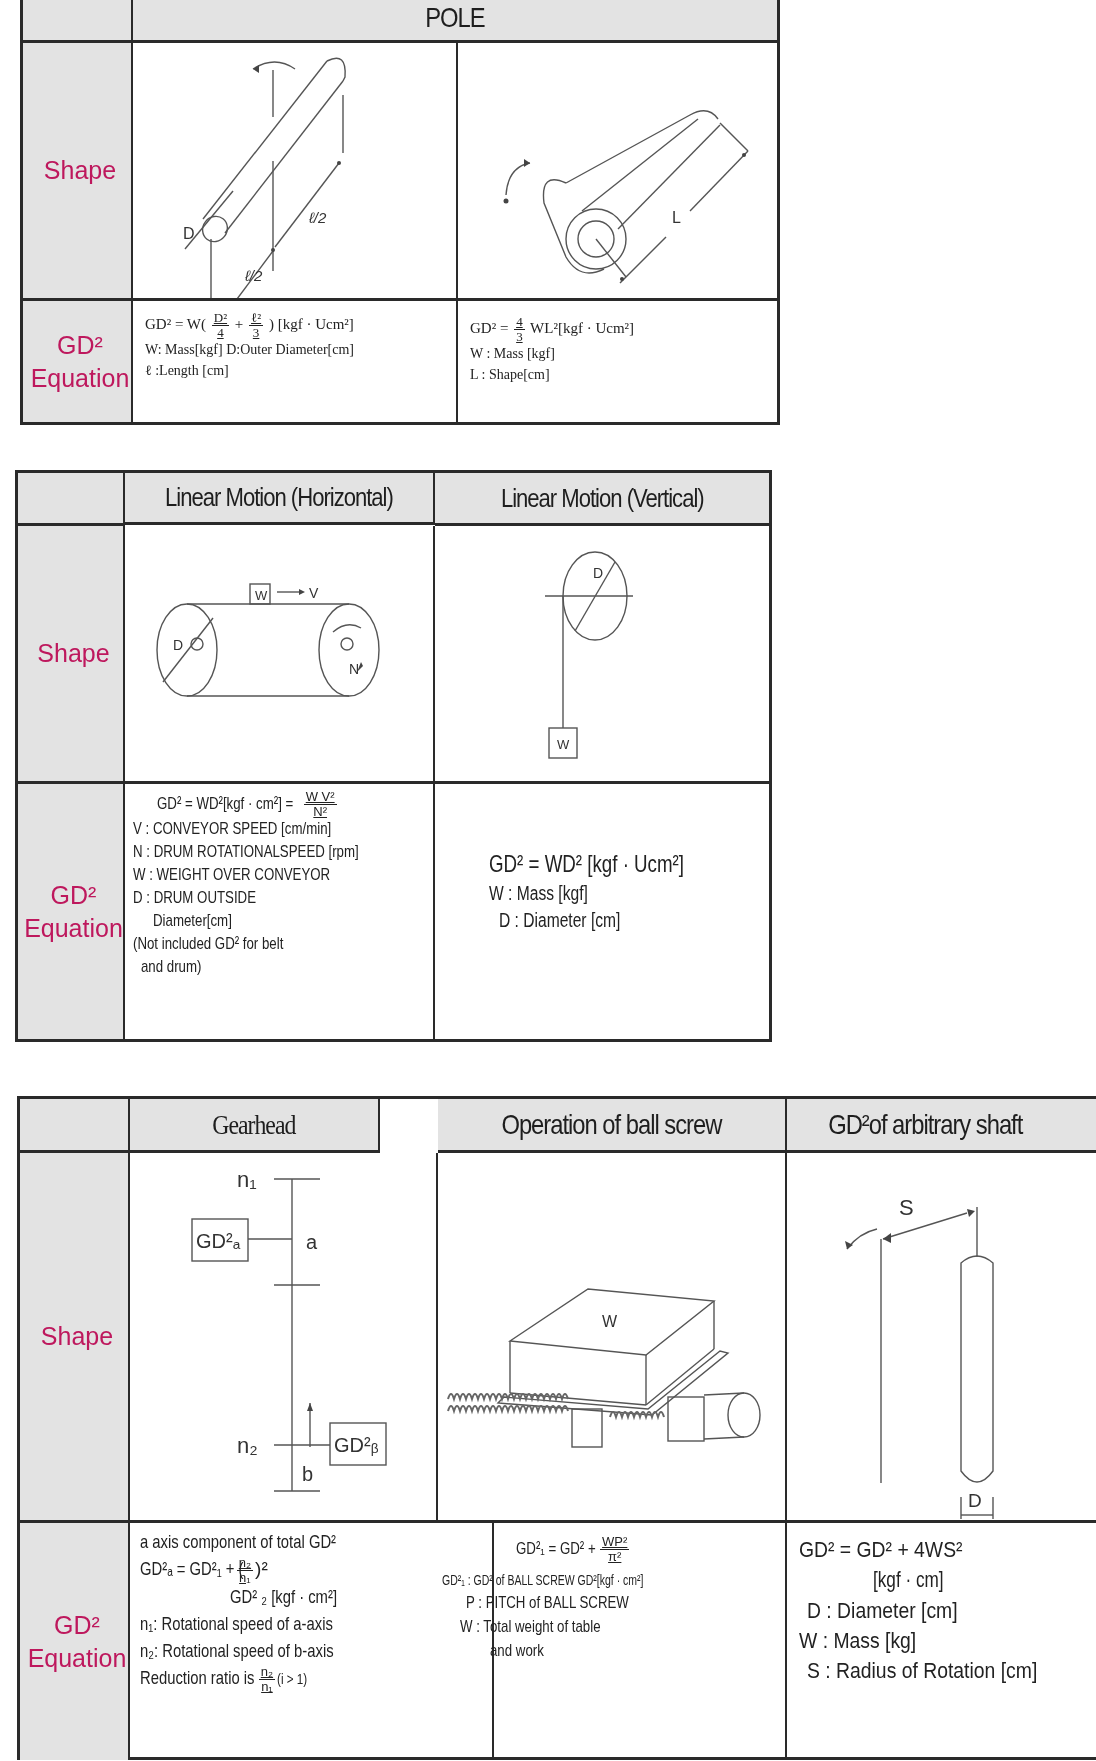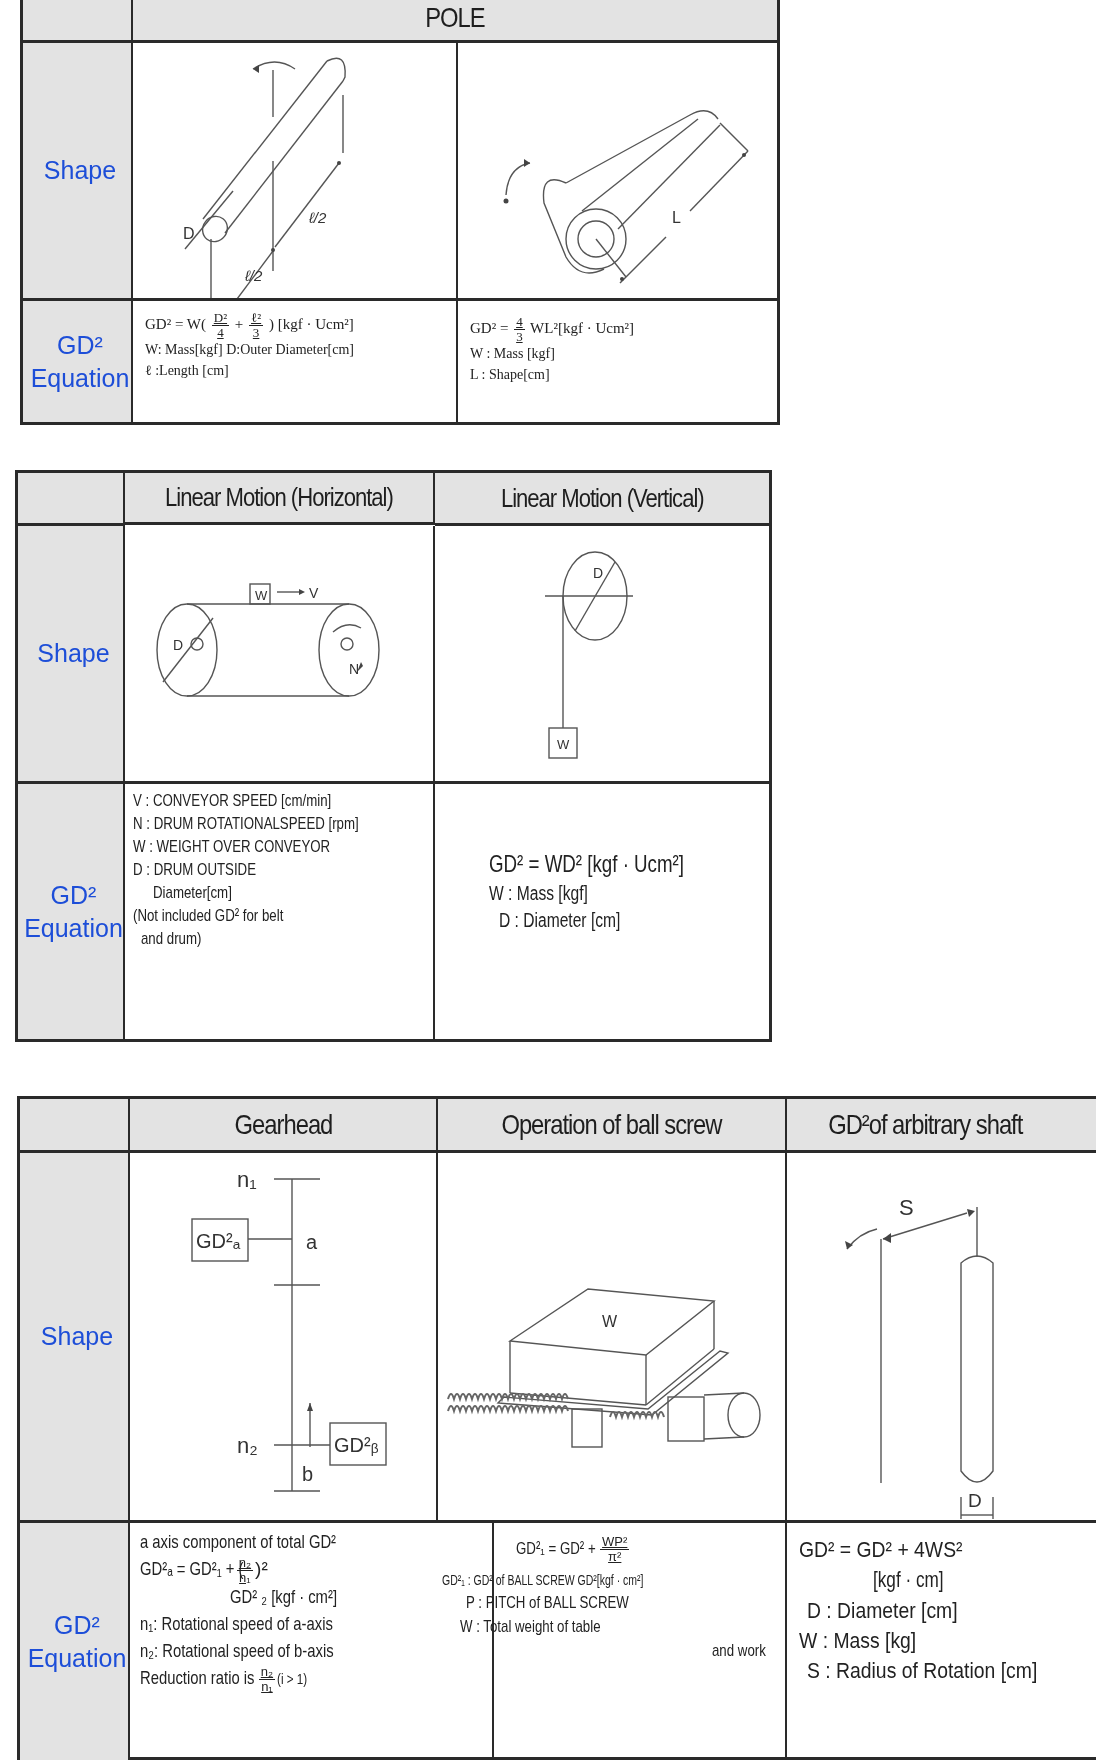--- a/index.html
+++ b/index.html
@@ -6,21 +6,21 @@
     html, body { width: 1096px; height: 1761px; background: #ffffff; overflow: hidden; }
     body { position: relative; font-family: "Liberation Sans", "DejaVu Sans", sans-serif; color: #222; }
 
     .tbl { position: absolute; border: 3px solid #2a2a2a; background: #fff; }
     .cell { position: absolute; border-right: 2px solid #2a2a2a; border-bottom: 3px solid #2a2a2a; overflow: hidden; }
     .cell.noright { border-right: none; }
     .cell.nobottom { border-bottom: none; }
     .gray { background: #e3e3e3; }
     .hdr { display: flex; align-items: center; justify-content: center; font-size: 28px; letter-spacing: -1.2px; color: #1e1e1e; transform-origin: center; }
     .hdr span { display: inline-block; transform: scaleX(0.85); white-space: nowrap; }
-    .rowlabel { display: flex; flex-direction: column; align-items: center; justify-content: center; font-size: 25px; color: #1d4ed8; text-align: center; line-height: 1.3; padding-left: 6px; }
+    .rowlabel { display: flex; flex-direction: column; align-items: center; justify-content: center; font-size: 25px; color: #be185d; text-align: center; line-height: 1.3; padding-left: 6px; }
     .eq { padding: 8px 12px; font-family: "Liberation Serif", "DejaVu Serif", serif; font-size: 17px; color: #222; line-height: 1.5; }
     .eq.sans { font-family: "Liberation Sans", "DejaVu Sans", sans-serif; }
     .eq .line { white-space: nowrap; }
     .cond { display: inline-block; transform: scaleX(0.78); transform-origin: left center; }
     .frac { display: inline-flex; flex-direction: column; align-items: center; vertical-align: middle; font-size: 13px; line-height: 1.05; margin: 0 2px; text-decoration: underline; }
     .frac .num { border-bottom: 1px solid #222; padding: 0 2px; }
     svg { position: absolute; left: 0; top: 0; }
     .svg-txt { font-family: "Liberation Sans", "DejaVu Sans", sans-serif; fill: #333; }
   </style>
 </head>
@@ -175,38 +175,44 @@
       <text class="svg-txt" x="158" y="52" font-size="14">D</text>
       <text class="svg-txt" x="122" y="223" font-size="13">W</text>
     </svg>
   </div>
 
   <div class="cell gray rowlabel nobottom" style="left:0; top:311px; width:107px; height:255px;">
     <span>GD²</span>
     <span>Equation</span>
   </div>
   <div class="cell eq sans nobottom" style="left:107px; top:311px; width:310px; height:255px; font-size:17px; line-height:1.35; padding:6px 8px;">
+    <div class="line" style="padding-left:24px;">
+      <span class="cond">GD² = WD²[kgf · cm²] =</span><span class="frac" style="margin-left:-28px;">
+          <span class="num">W V²</span>
+          <span>N²</span>
+        </span>
+    </div>
     <div class="line"><span class="cond">V : CONVEYOR SPEED [cm/min]</span></div>
     <div class="line"><span class="cond">N : DRUM ROTATIONALSPEED [rpm]</span></div>
     <div class="line"><span class="cond">W : WEIGHT OVER CONVEYOR</span></div>
     <div class="line"><span class="cond">D : DRUM OUTSIDE</span></div>
     <div class="line" style="padding-left:20px;"><span class="cond">Diameter[cm]</span></div>
     <div class="line"><span class="cond">(Not included GD² for belt</span></div>
     <div class="line" style="padding-left:8px;"><span class="cond">and drum)</span></div>
   </div>
   <div class="cell eq sans noright nobottom" style="left:417px; top:311px; width:336px; height:255px; padding:64px 0 0 54px; font-size:24px; line-height:1.35;">
     <div class="line"><span class="cond">GD² = WD² [kgf · Ucm²]</span></div>
     <div class="line" style="font-size:20px;"><span class="cond">W : Mass [kgf]</span></div>
     <div class="line" style="font-size:20px; padding-left:10px;"><span class="cond">D : Diameter [cm]</span></div>
   </div>
 </div>
 
 <div class="tbl" style="left:17px; top:1096px; width:1100px; height:664px; border-right:none;">
   <div class="cell gray" style="left:0; top:0; width:110px; height:54px;"></div>
-  <div class="cell gray hdr" style="left:110px; top:0; width:308px; height:54px;">
+  <div class="cell gray hdr" style="left:110px; top:0; width:250px; height:54px;font-family:Liberation Serif, serif;">
     <span>Gearhead</span>
   </div>
   <div class="cell gray hdr" style="left:418px; top:0; width:349px; height:54px;">
     <span>Operation of ball screw</span>
   </div>
   <div class="cell gray hdr noright" style="left:767px; top:0; width:330px; height:54px; justify-content:flex-start; padding-left:24px;">
     <span>GD²of arbitrary shaft</span>
   </div>
 
   <div class="cell gray rowlabel" style="left:0; top:54px; width:110px; height:370px;">
@@ -305,21 +311,21 @@
   <div class="cell eq sans nobottom" style="left:418px; top:424px; width:349px; height:237px; font-size:17px; line-height:1.42; padding:12px 4px;">
     <div class="line" style="padding-left:74px;">
       <span class="cond">GD²₁ = GD² +</span><span class="frac" style="margin-left:-18px;">
           <span class="num">WP²</span>
           <span>π²</span>
         </span>
     </div>
     <div class="line" style="margin-top:6px; font-size:15px;"><span class="cond" style="transform:scaleX(0.7);">GD²₁ : GD² of BALL SCREW GD²[kgf · cm²]</span></div>
     <div class="line" style="padding-left:24px;"><span class="cond">P : PITCH of BALL SCREW</span></div>
     <div class="line" style="padding-left:18px;"><span class="cond">W : Total weight of table</span></div>
-    <div class="line" style="padding-left:48px;text-align:right;"><span class="cond">and work</span></div>
+    <div class="line" style="padding-left:48px;"><span class="cond">and work</span></div>
   </div>
   <div class="cell eq sans noright nobottom" style="left:767px; top:424px; width:330px; height:237px; font-size:22px; line-height:1.38; padding:12px 12px;">
     <div class="line"><span class="cond" style="transform:scaleX(0.88);">GD² = GD² + 4WS²</span></div>
     <div class="line" style="padding-left:74px;"><span class="cond">[kgf · cm]</span></div>
     <div class="line" style="padding-left:8px;"><span class="cond" style="transform:scaleX(0.88);">D : Diameter  [cm]</span></div>
     <div class="line"><span class="cond" style="transform:scaleX(0.88);">W : Mass [kg]</span></div>
     <div class="line" style="padding-left:8px;"><span class="cond" style="transform:scaleX(0.88);">S : Radius of Rotation [cm]</span></div>
   </div>
 </div>
 

